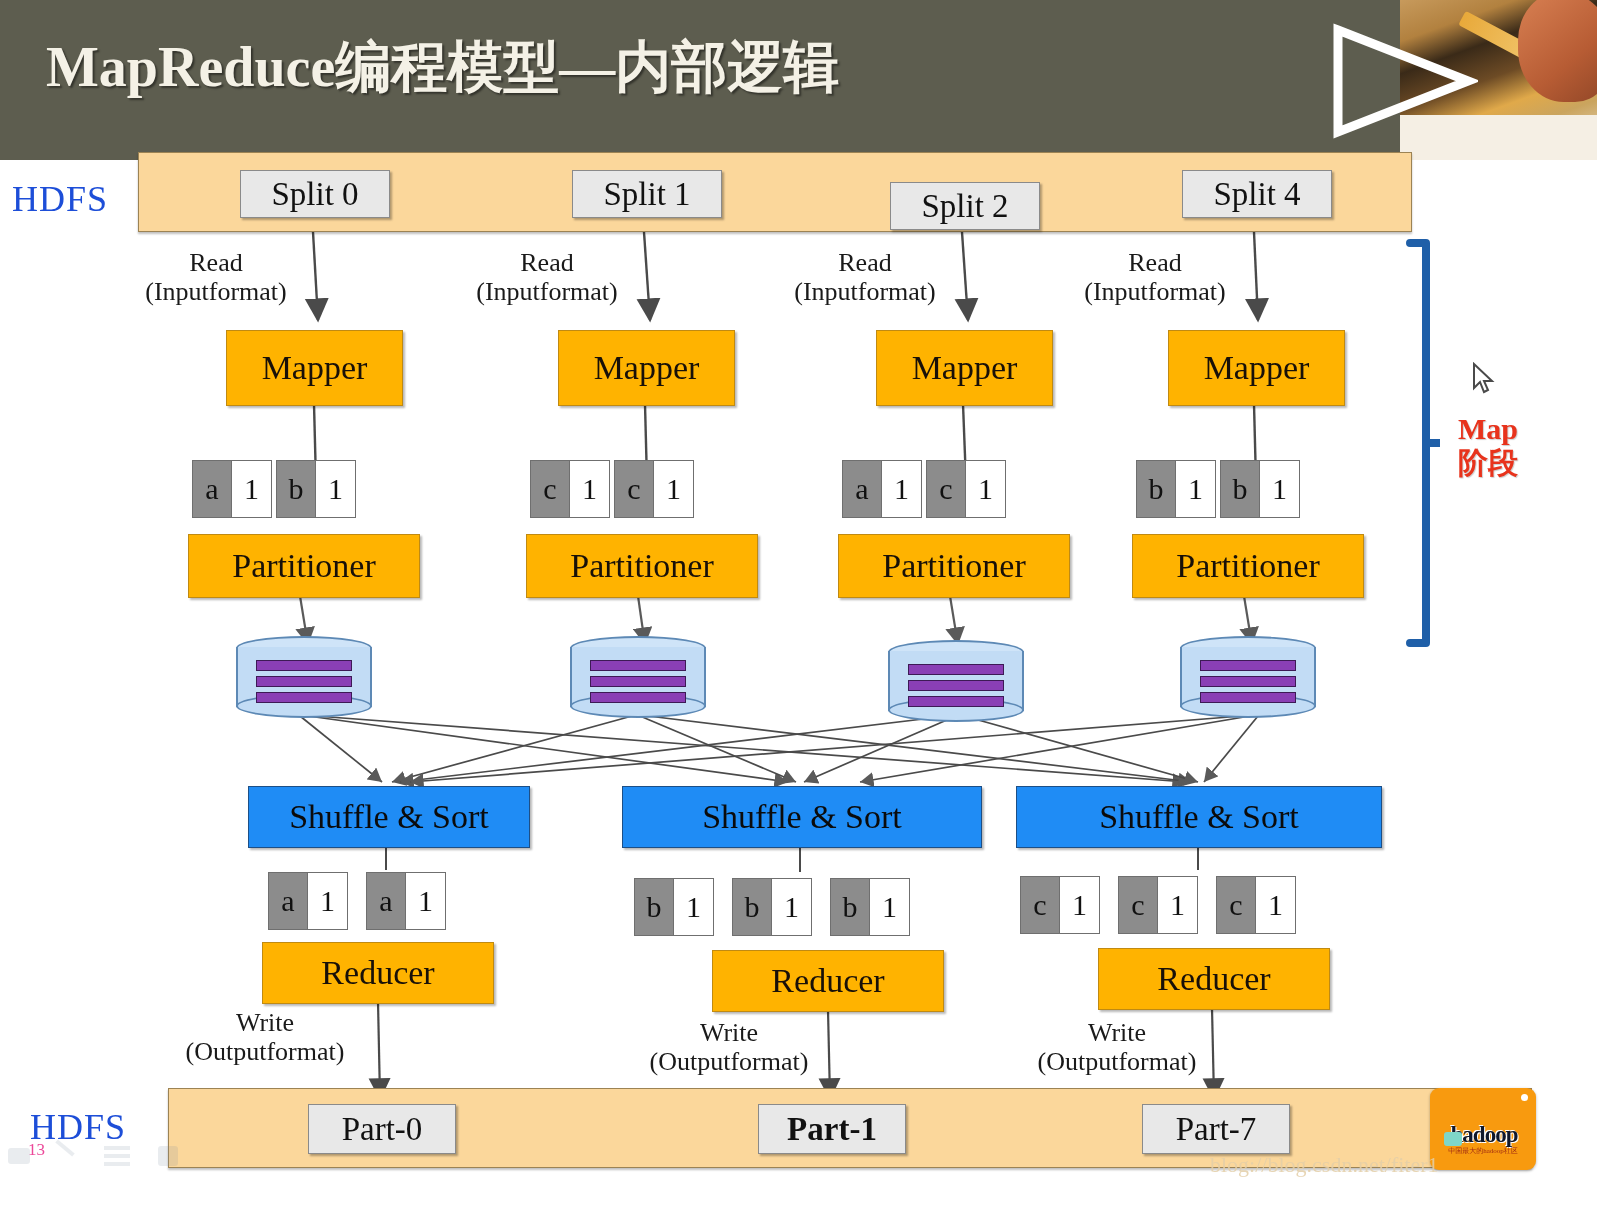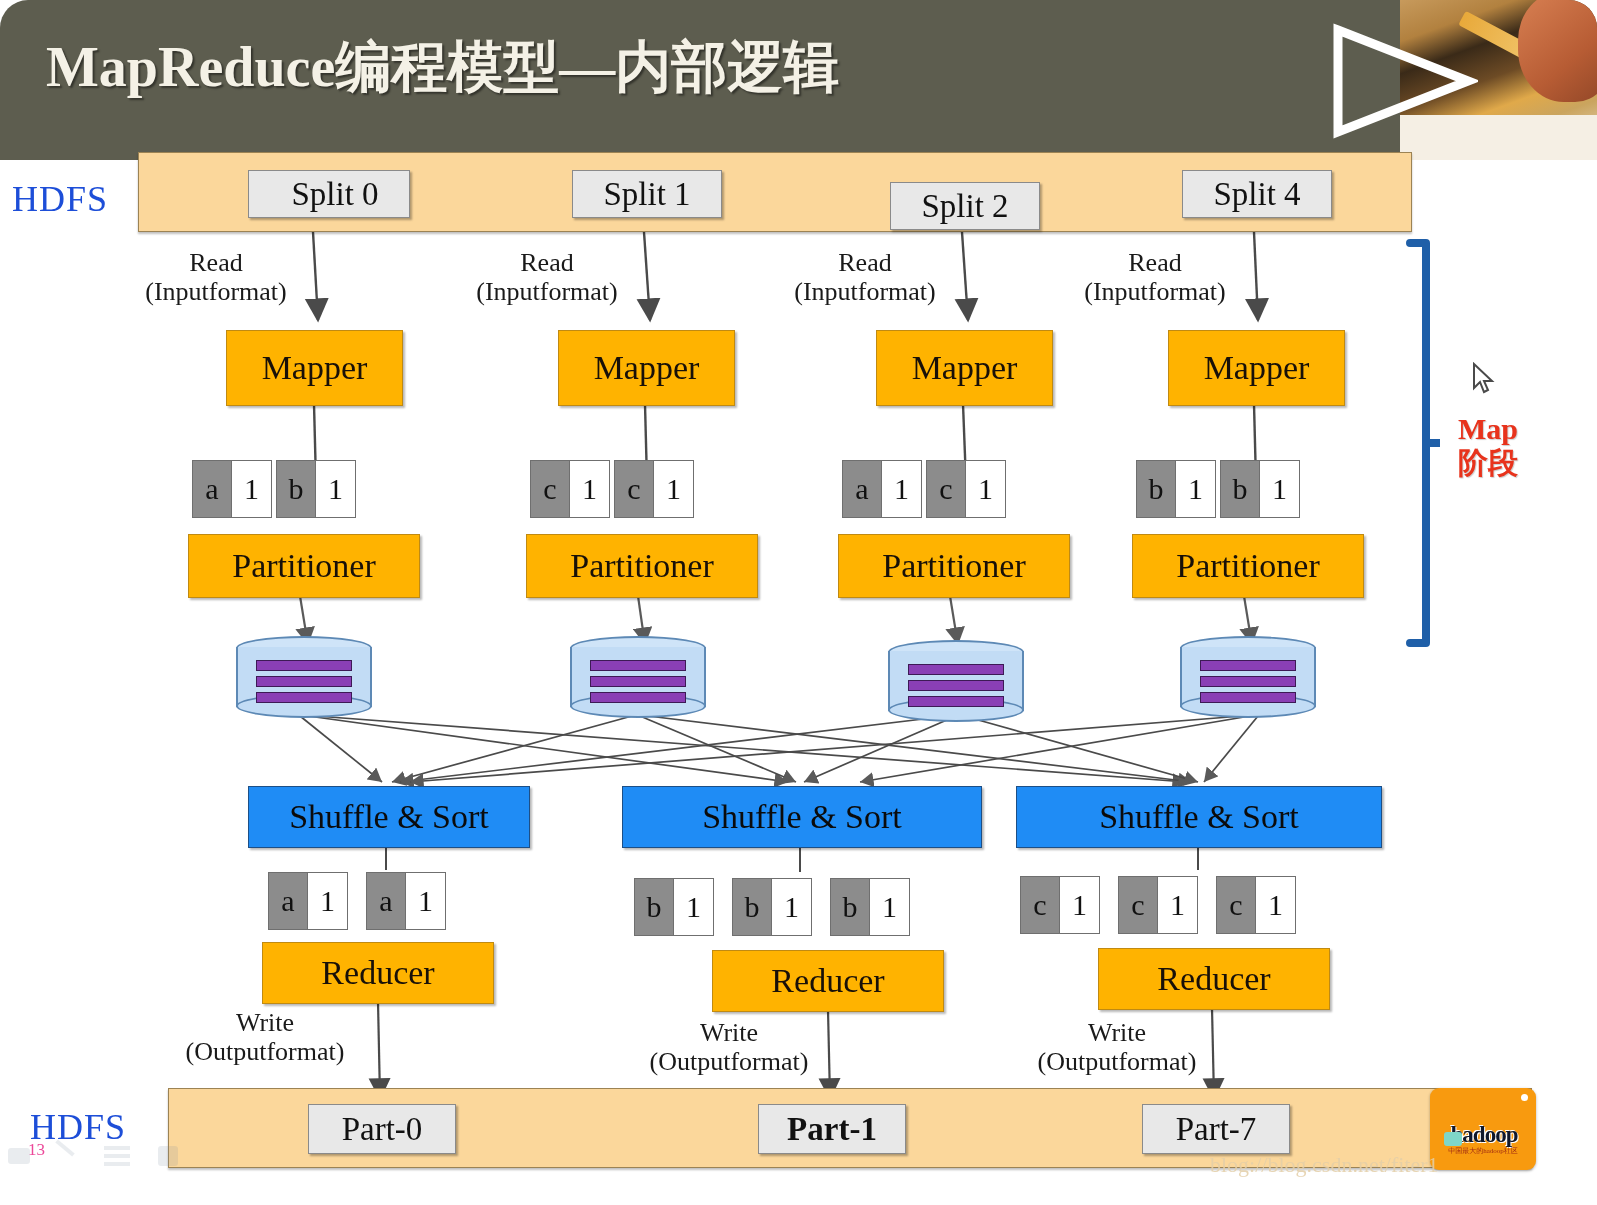--- a/index.html
+++ b/index.html
@@ -1,20 +1,20 @@
 <!DOCTYPE html>
 <html><head>
 <meta charset="utf-8">
 <style>
   html,body{margin:0;padding:0;background:#fff;}
   body{
     font-family:"Liberation Serif", serif;
     width:1597px;height:1205px;overflow:hidden;position:relative;
   }
-  #stage{position:relative;width:1597px;height:1205px;overflow:hidden;background:#ffffff;border-radius:28px;}
+  #stage{position:relative;width:1597px;height:1205px;overflow:hidden;background:#ffffff;}
 
   
   .header-band{position:absolute;left:0;top:0;width:1400px;height:160px;background:#5d5d4f;}
   .header-photo{position:absolute;left:1400px;top:0;width:197px;height:160px;
     background:
       radial-gradient(ellipse 70px 40px at 40% 95%, #f3ece2 0%, rgba(243,236,226,0) 70%),
       linear-gradient(160deg,#c79a5c 0%, #b2813f 18%, #3a2a18 32%, #6d4b25 48%, #e0a94a 62%, #caa45e 74%, #efe6d7 100%);
   }
   .header-photo .pencil{position:absolute;left:55px;top:38px;width:120px;height:16px;
     background:linear-gradient(90deg,#e8a93a,#f0c266 60%,#8a5d22);transform:rotate(28deg);border-radius:3px;}
@@ -168,21 +168,21 @@
     <g stroke="#4a4a4a" stroke-width="2.2" fill="none" marker-end="url(#ah)">
       <path d="M378,1002 L380,1098"></path>
       <path d="M828,1010 L830,1098"></path>
       <path d="M1212,1008 L1214,1098"></path>
     </g>
   </svg>
 
   <div class="hdfs-bar top"></div>
   <div class="hdfs-label top">HDFS</div>
 
-  <div class="greybox" style="left:248px;top:170px;width:148px;height:46px;padding-left:12px;">
+  <div class="greybox" style="left:240px;top:170px;width:148px;height:46px;">
     <span>Split  0</span>
     </div>
   <div class="greybox" style="left:572px;top:170px;width:148px;height:46px;">
     <span>Split  1</span>
     </div>
   <div class="greybox" style="left:890px;top:170px;width:148px;height:46px;margin-top:12px;">
     <span>Split  2</span>
     </div>
   <div class="greybox" style="left:1182px;top:170px;width:148px;height:46px;">
     <span>Split  4</span>

